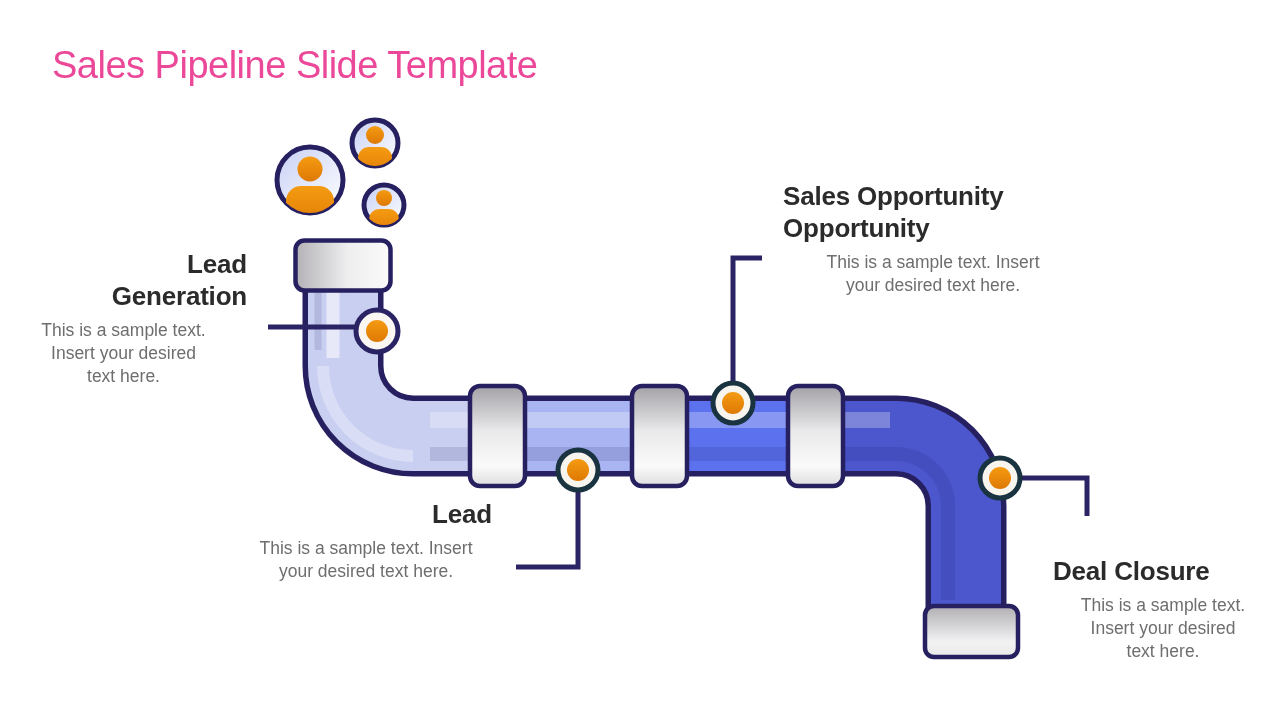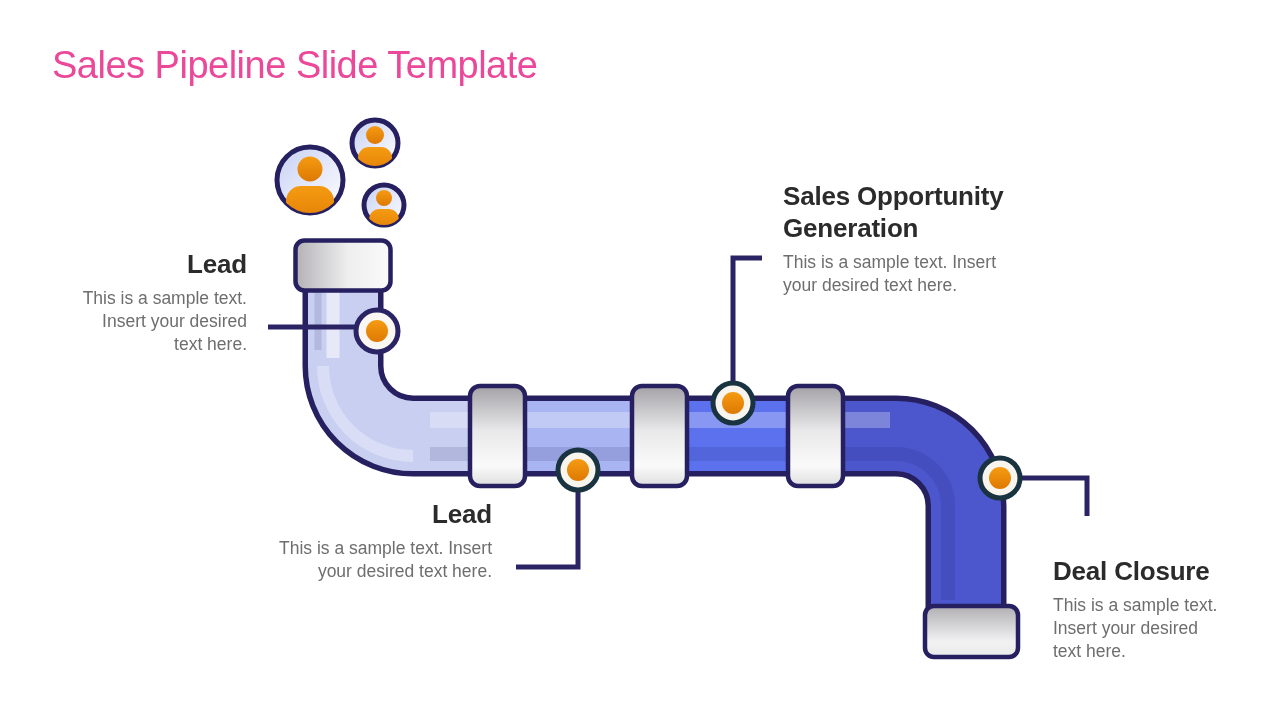--- a/index.html
+++ b/index.html
@@ -33,20 +33,21 @@
   .stage-title-line {
     font-size: 26px;
     font-weight: bold;
     color: #2b2b2b;
     line-height: 32px;
     white-space: nowrap;
     letter-spacing: -0.2px;
   }
   .stage-desc {
     margin-top: 7px;
+    text-align: center;
   }
   .stage-desc-line {
     font-size: 17.5px;
     color: #6e6e6e;
     line-height: 23px;
     white-space: nowrap;
   }
   #stage-lead-generation      { left: 0px;    top: 248px; width: 247px; }
   #stage-lead-qualification   { left: 240px;  top: 498px; width: 252px; }
   #stage-sales-opportunity    { left: 783px;  top: 180px; width: 300px; }
@@ -163,38 +164,39 @@
       <circle cx="733" cy="403" r="11" fill="url(#gradOrange)"></circle>
     </g>
     <g>
       <circle cx="1000" cy="478" r="20" fill="#F8F5EF" stroke="#1A3340" stroke-width="5"></circle>
       <circle cx="1000" cy="478" r="11" fill="url(#gradOrange)"></circle>
     </g>
   </svg>
 
   <div class="stage align-right" id="stage-lead-generation">
     <div class="stage-title-line">Lead</div>
+    <div class="stage-title-line">Generation</div>
     <div class="stage-desc">
       <div class="stage-desc-line">This is a sample text.</div>
       <div class="stage-desc-line">Insert your desired</div>
       <div class="stage-desc-line">text here.</div>
     </div>
   </div>
 
   <div class="stage align-right" id="stage-lead-qualification">
     <div class="stage-title-line">Lead</div>
     <div class="stage-desc">
       <div class="stage-desc-line">This is a sample text. Insert</div>
       <div class="stage-desc-line">your desired text here.</div>
     </div>
   </div>
 
   <div class="stage" id="stage-sales-opportunity">
     <div class="stage-title-line">Sales Opportunity</div>
-    <div class="stage-title-line">Generation</div>
+    <div class="stage-title-line">Opportunity</div>
     <div class="stage-desc">
       <div class="stage-desc-line">This is a sample text. Insert</div>
       <div class="stage-desc-line">your desired text here.</div>
     </div>
   </div>
 
   <div class="stage" id="stage-deal-closure">
     <div class="stage-title-line">Deal Closure</div>
     <div class="stage-desc">
       <div class="stage-desc-line">This is a sample text.</div>

